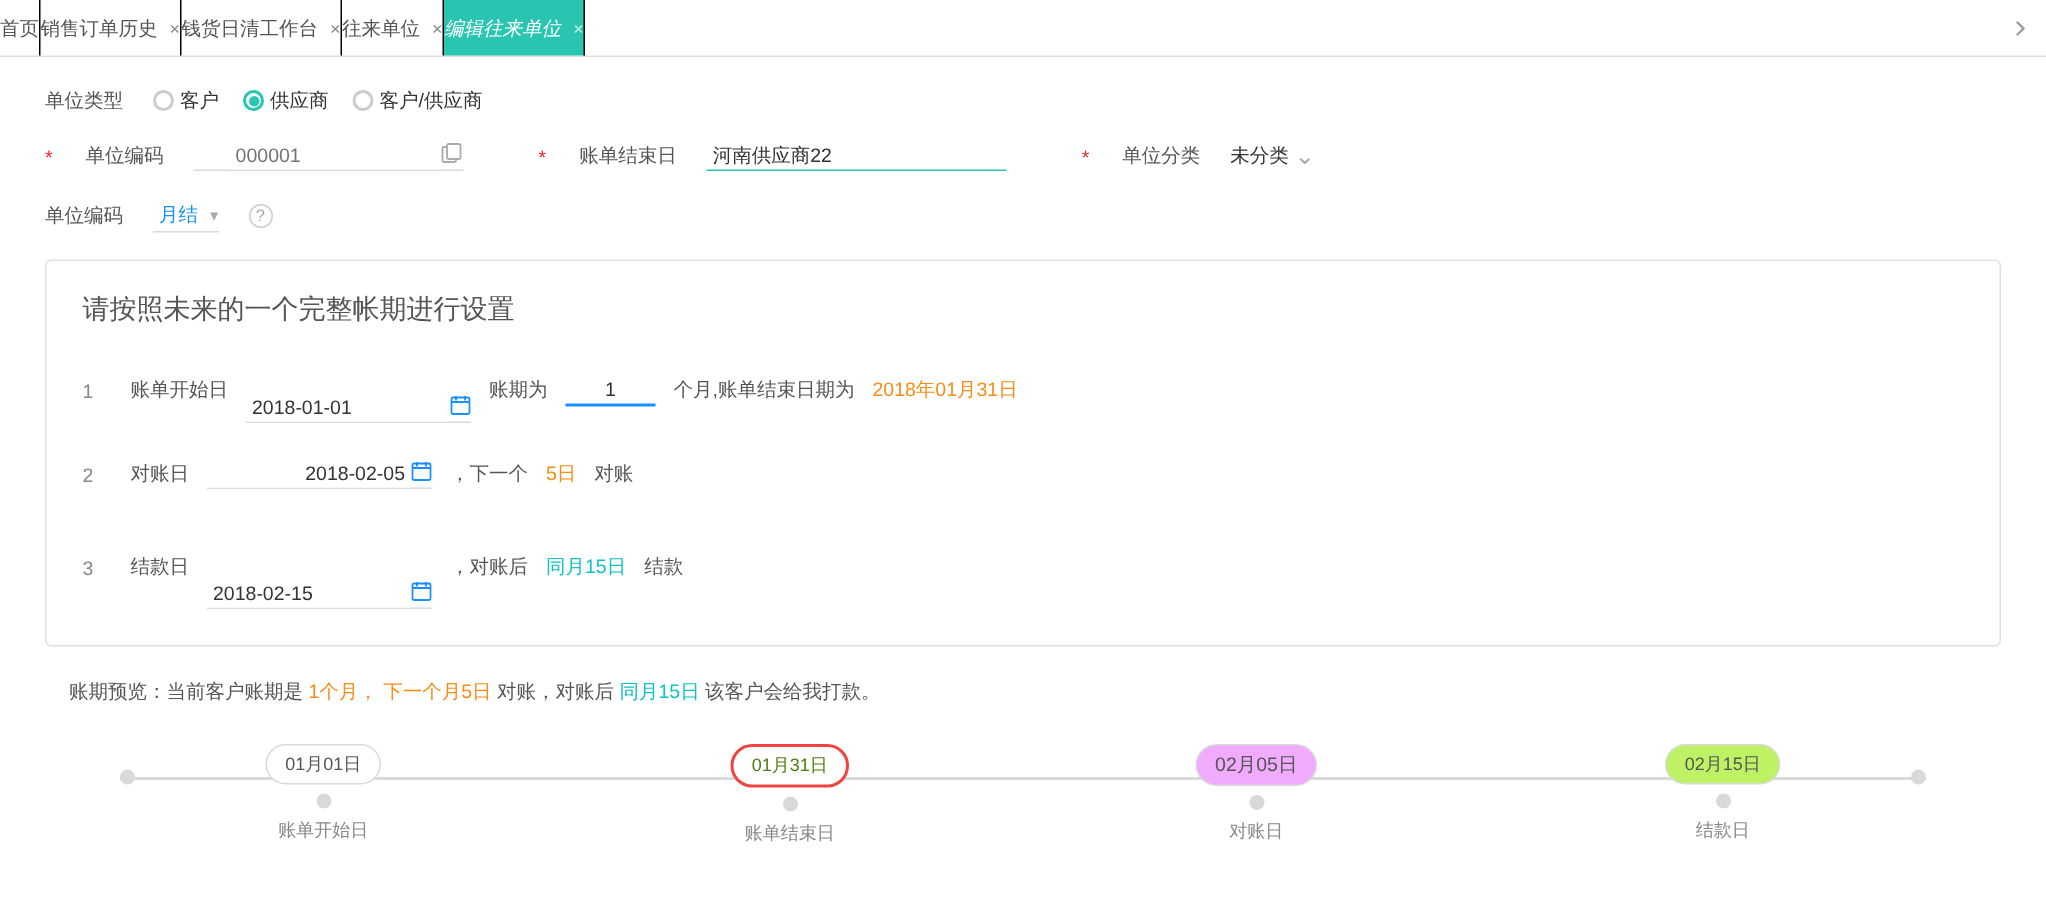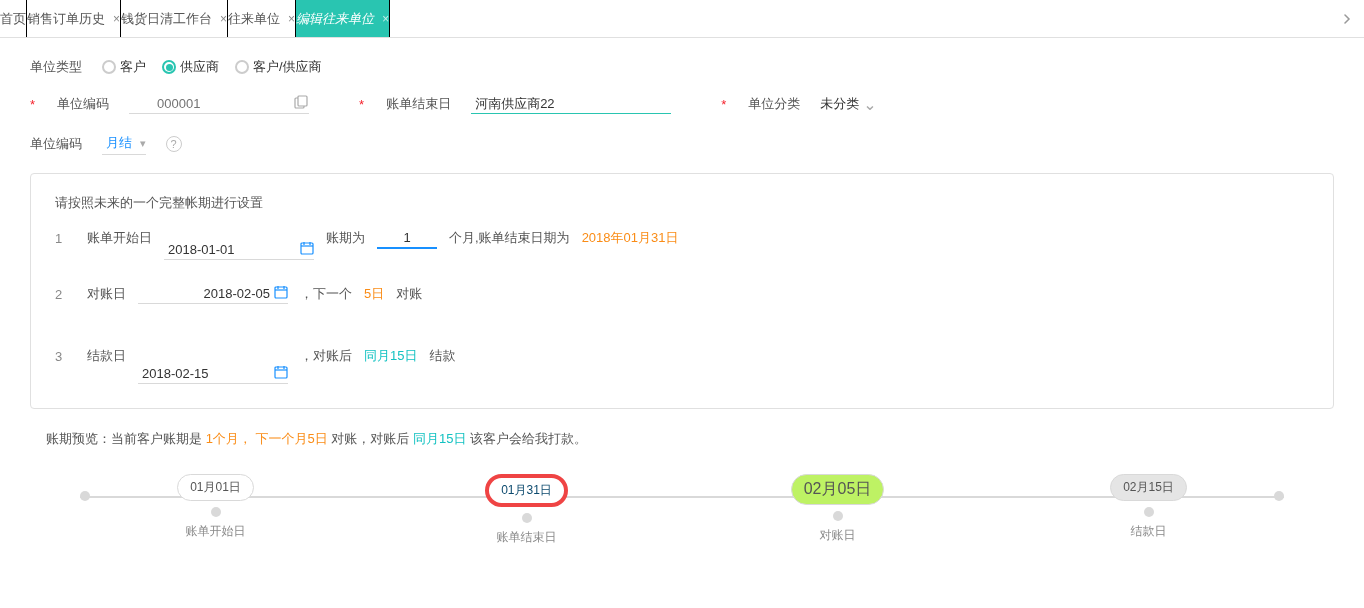--- a/index.html
+++ b/index.html
@@ -155,23 +155,23 @@
     .classify-arrow { color: #aaa; font-size: 16px; cursor: pointer; }
 
     
     .period-box {
       border: 1px solid #e0e0e0;
       border-radius: 4px;
       padding: 20px 24px 24px;
       margin-bottom: 20px;
     }
     .period-title {
-      font-size: 13px;
+      font-size: 18px;
       color: #555;
-      margin-bottom: 4px;
+      margin-bottom: 20px;
     }
     .period-row {
       display: flex;
       align-items: center;
       margin-bottom: 24px;
       gap: 12px;
       font-size: 13px;
       color: #555;
     }
     .period-num {
@@ -378,33 +378,33 @@
         <div style="width:10px;height:10px;border-radius:50%;background:#d9d9d9;"></div>
       </div>
 
       <div style="display:flex;flex-direction:column;align-items:center;flex:1;">
         <div style="background:#fff;border:1px solid #d9d9d9;border-radius:20px;padding:4px 12px;font-size:12px;color:#555;white-space:nowrap;">01月01日</div>
         <div style="width:10px;height:10px;border-radius:50%;background:#d9d9d9;margin:6px 0;"></div>
         <div style="font-size:12px;color:#888;white-space:nowrap;">账单开始日</div>
       </div>
 
       <div style="display:flex;flex-direction:column;align-items:center;flex:1;">
-        <div style="background:#fff;border:4px solid #ef4444;border-radius:20px;padding:4px 12px;font-size:12px;color:#0c4a6e;white-space:nowrap;">01月31日</div>
+        <div style="background:#fff;border:2px solid #ef4444;border-radius:20px;padding:4px 12px;font-size:12px;color:#4d7c0f;white-space:nowrap;">01月31日</div>
         <div style="width:10px;height:10px;border-radius:50%;background:#d9d9d9;margin:6px 0;"></div>
         <div style="font-size:12px;color:#888;white-space:nowrap;">账单结束日</div>
       </div>
 
       <div style="display:flex;flex-direction:column;align-items:center;flex:1;">
-        <div style="background:#bef264;border:1px solid #d9d9d9;border-radius:20px;padding:4px 12px;font-size:16px;color:#555;white-space:nowrap;">02月05日</div>
+        <div style="background:#f0abfc;border:1px solid #d9d9d9;border-radius:20px;padding:4px 12px;font-size:13px;color:#555;white-space:nowrap;">02月05日</div>
         <div style="width:10px;height:10px;border-radius:50%;background:#d9d9d9;margin:6px 0;"></div>
         <div style="font-size:12px;color:#888;white-space:nowrap;">对账日</div>
       </div>
 
       <div style="display:flex;flex-direction:column;align-items:center;flex:1;">
-        <div style="background:#e5e5e5;border:1px solid #d9d9d9;border-radius:20px;padding:4px 12px;font-size:12px;color:#555;white-space:nowrap;">02月15日</div>
+        <div style="background:#bef264;border:1px solid #d9d9d9;border-radius:20px;padding:4px 12px;font-size:12px;color:#555;white-space:nowrap;">02月15日</div>
         <div style="width:10px;height:10px;border-radius:50%;background:#d9d9d9;margin:6px 0;"></div>
         <div style="font-size:12px;color:#888;white-space:nowrap;">结款日</div>
       </div>
 
       <div style="display:flex;align-items:center;position:absolute;right:20px;top:17px;">
         <div style="width:10px;height:10px;border-radius:50%;background:#d9d9d9;"></div>
       </div>
     </div>
   </div>
 

